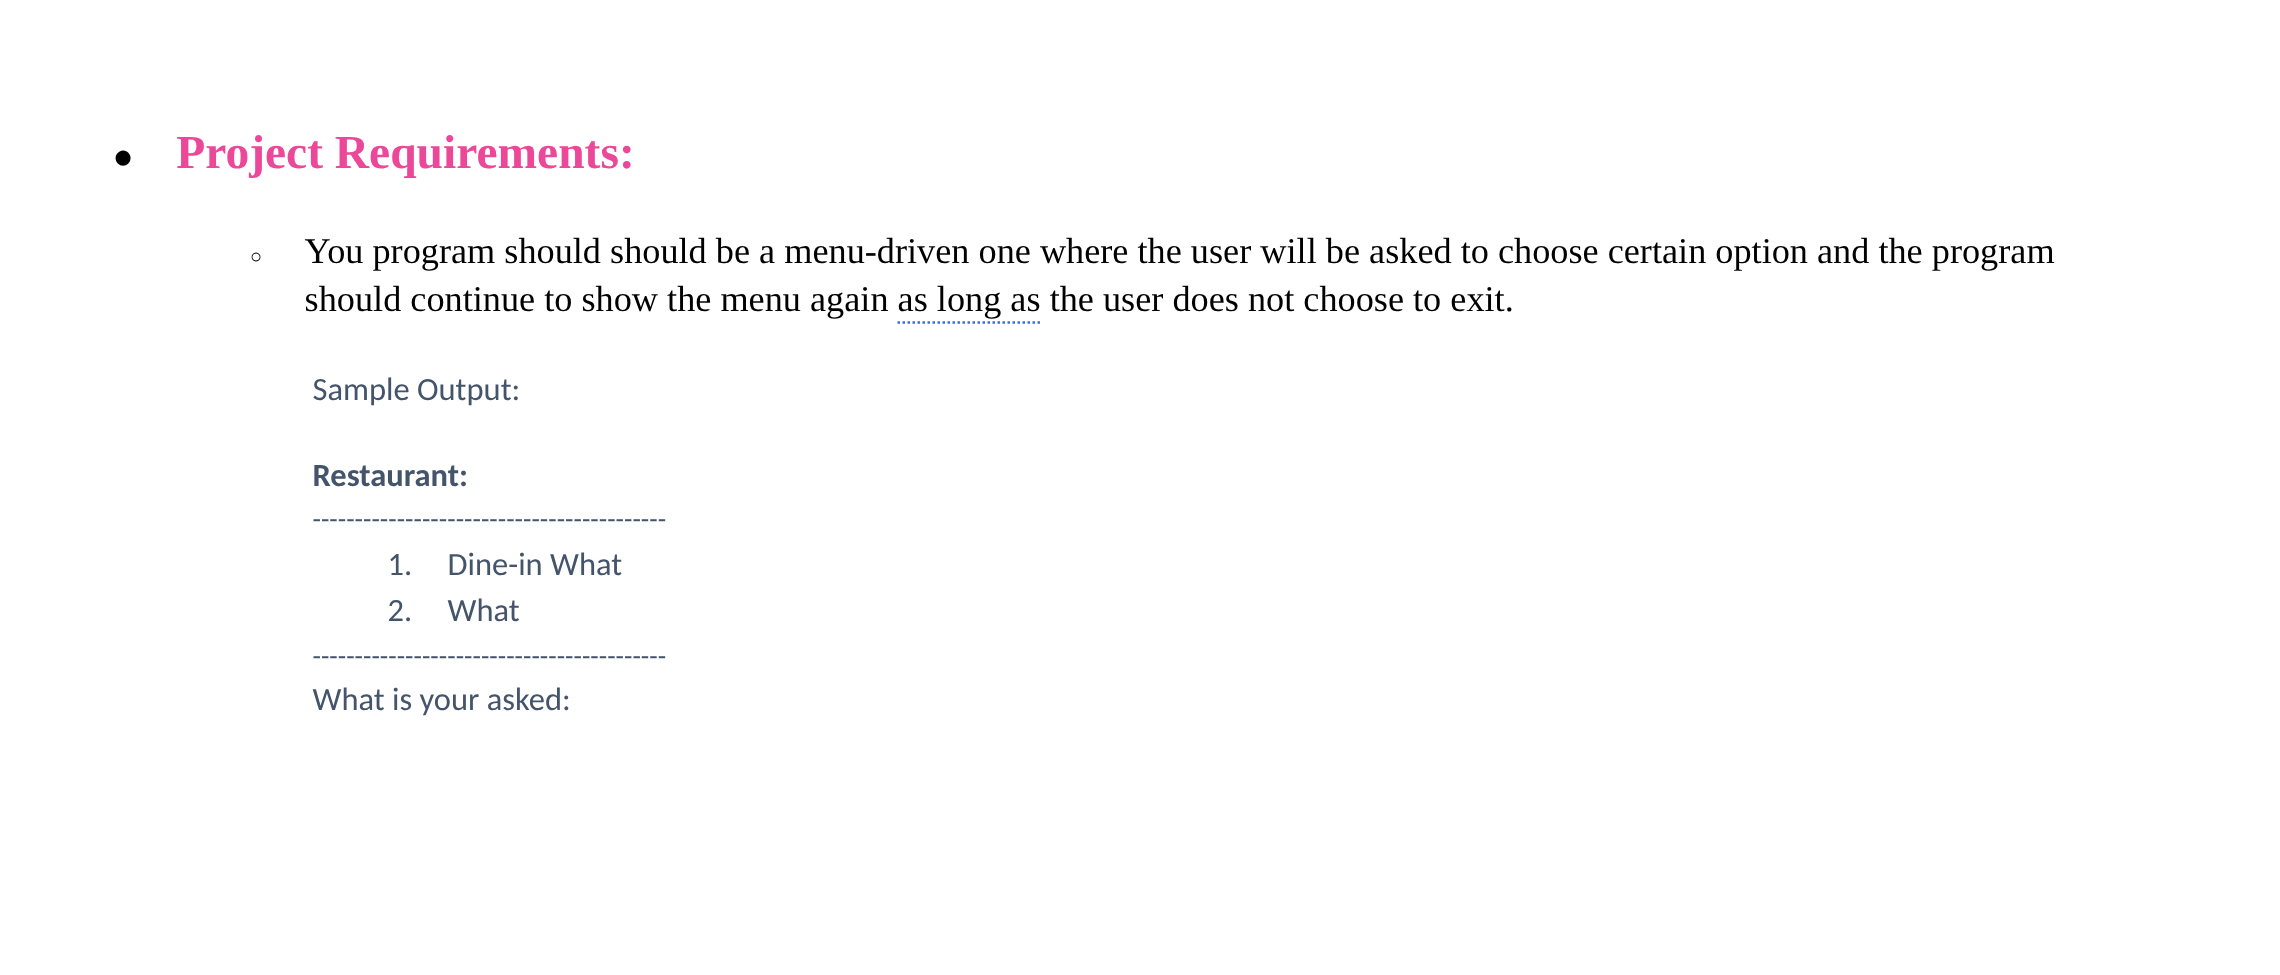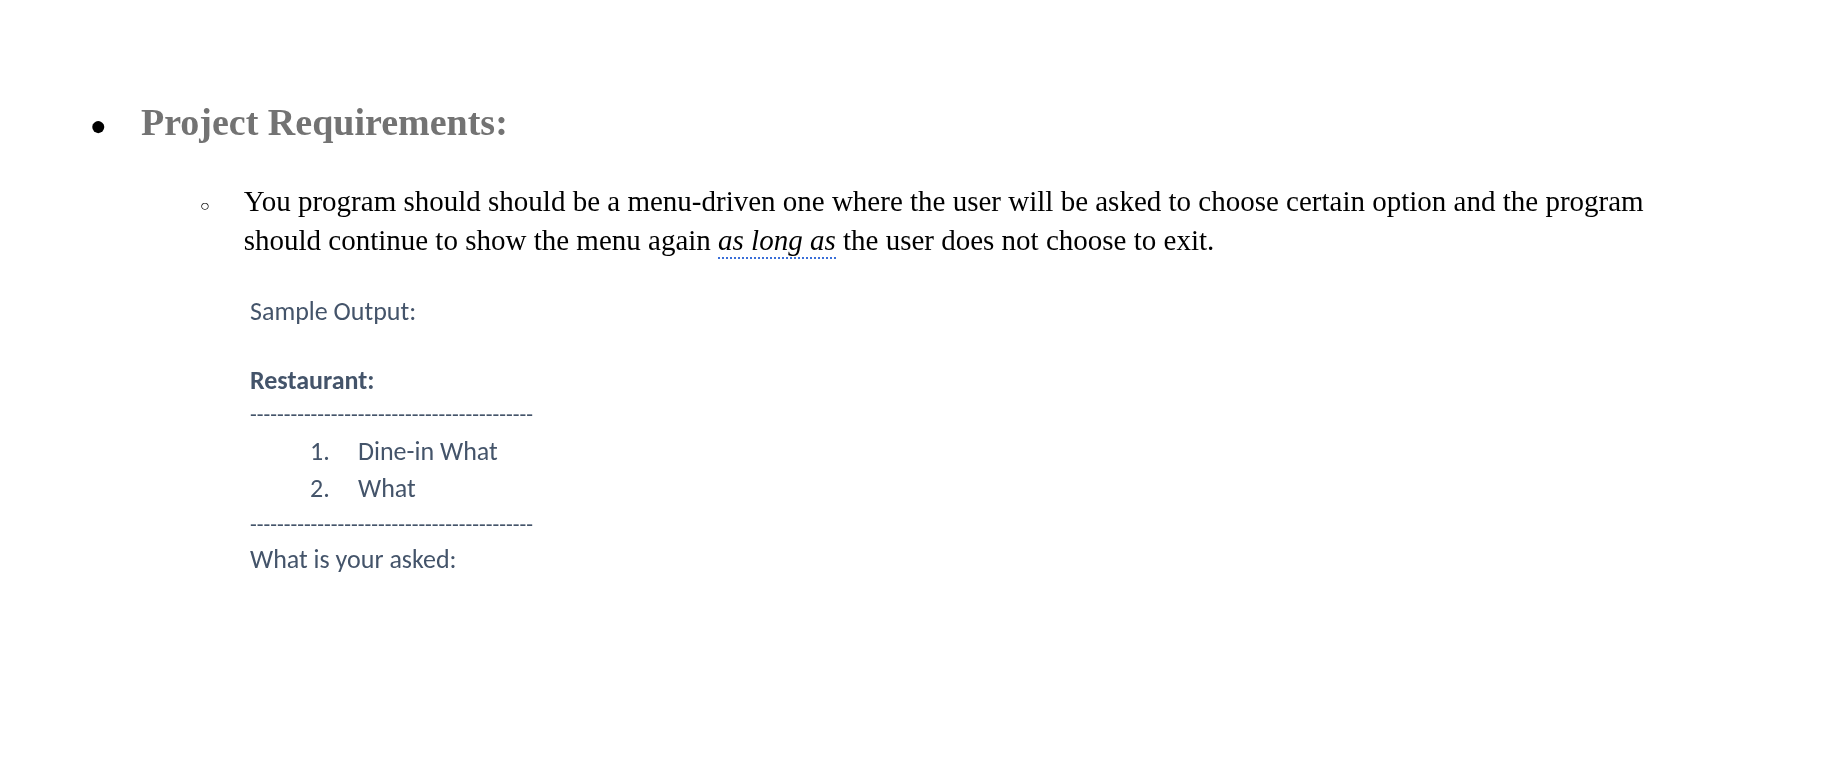--- a/index.html
+++ b/index.html
@@ -22,21 +22,21 @@
     }
     .bullet {
       font-size: 28px;
       line-height: 1;
       margin-right: 34px;
       margin-top: 6px;
     }
     .heading {
       font-size: 38px;
       font-weight: bold;
-      color: #737373;
+      color: #ec4899;
     }
     .sub-row {
       display: flex;
       align-items: baseline;
       padding-left: 110px;
     }
     .circle-bullet {
       font-size: 16px;
       margin-right: 34px;
       margin-top: 8px;
@@ -44,21 +44,20 @@
     }
     .paragraph {
       font-size: 29px;
       color: #000;
       line-height: 1.35;
       max-width: 1480px;
     }
     .grammar-underline {
       border-bottom: 2px dotted #3a6fd8;
       padding-bottom: 1px;
-      font-style: italic;
     }
     .sample-block {
       padding-left: 160px;
       margin-top: 32px;
       font-family: Calibri, 'Segoe UI', Arial, sans-serif;
       color: #44546a;
       font-size: 26px;
       line-height: 1.5;
     }
     .sample-label {

